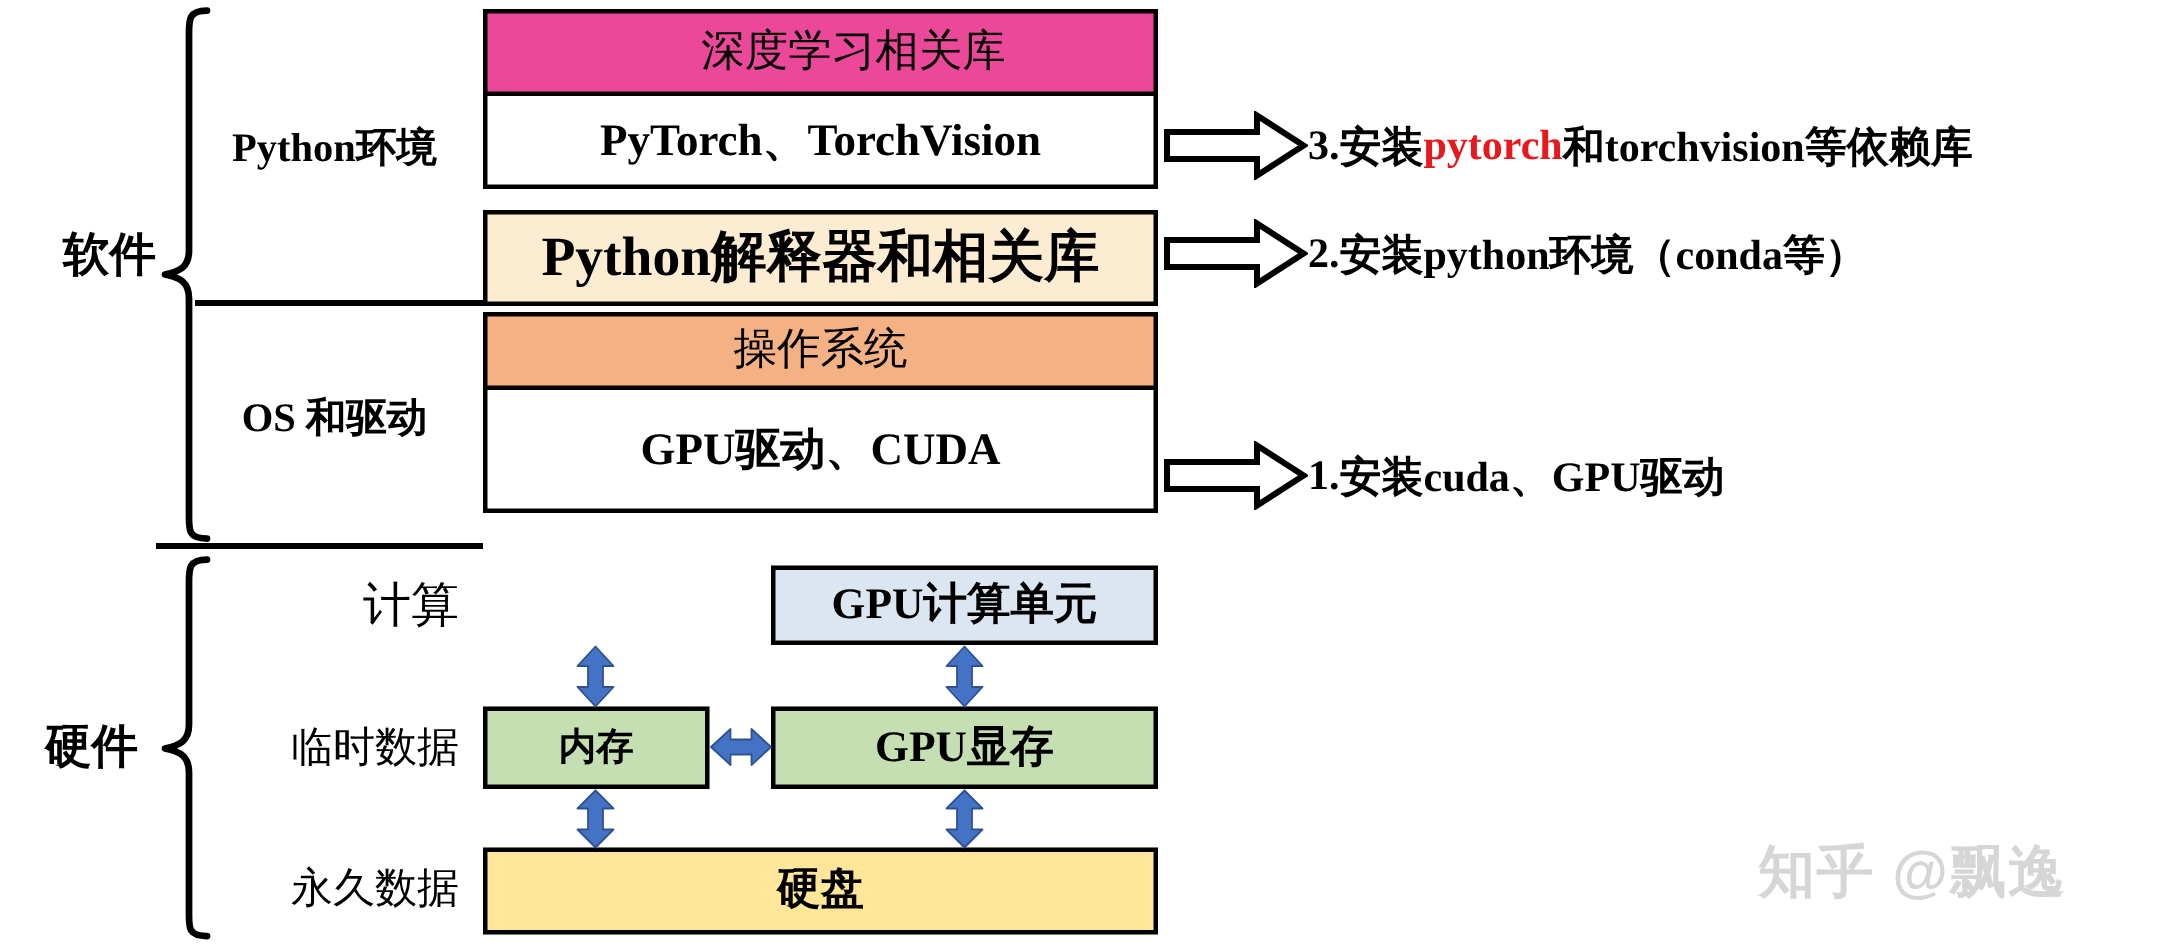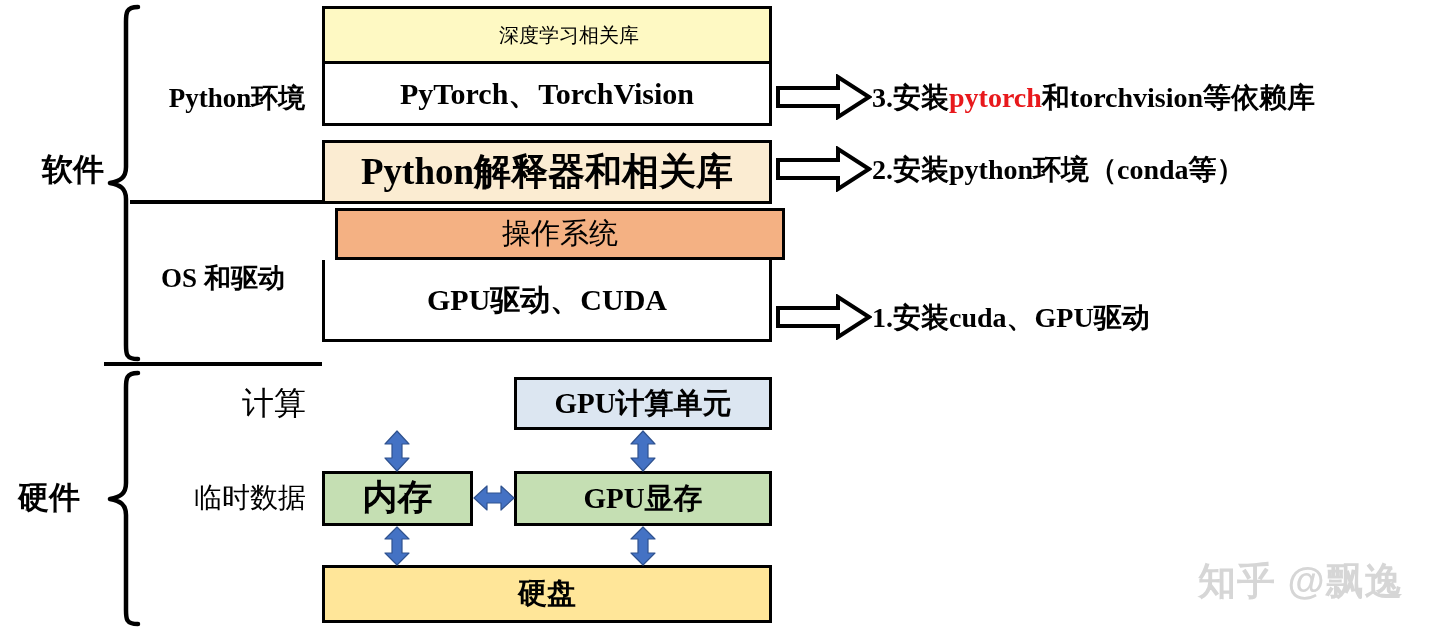--- a/index.html
+++ b/index.html
@@ -65,86 +65,88 @@
   .anno .hl { color:#e8191c; }
 
   
   .watermark {
     position:absolute;
     color:#d6d6d6;
     font-weight:700;
     white-space:nowrap;
     letter-spacing:1px;
     font-family:"Liberation Sans","DejaVu Sans",sans-serif;
-    margin-left:26px;
   }
   svg { display:block; }
 </style>
 </head>
 <body>
 
 <div id="stage">
 
   <svg class="abs" style="left:104px; top:4px; width:40px; height:358px;" viewBox="0 0 40 358">
     <path d="M34 3 C22 3 22 9 22 18 L22 163 C22 174 16 177 6 179 C16 181 22 184 22 195 L22 341 C22 350 22 355 34 355" fill="none" stroke="#000" stroke-width="4.5" stroke-linecap="round" stroke-linejoin="round"></path>
   </svg>
 
   <svg class="abs" style="left:104px; top:370px; width:40px; height:258px;" viewBox="0 0 40 258">
     <path d="M34 3 C22 3 22 9 22 18 L22 113 C22 124 16 127 6 129 C16 131 22 134 22 145 L22 240 C22 249 22 254 34 254" fill="none" stroke="#000" stroke-width="4.5" stroke-linecap="round" stroke-linejoin="round"></path>
   </svg>
 
   <div class="grouplabel" style="left:18px; top:150px; width:86px; height:40px; font-size:31px; justify-content:flex-end;">
     <span>软件</span>
   </div>
-  <div class="grouplabel" style="left:18px; top:478px; width:86px; height:40px; font-size:31px; justify-content:flex-start;">
+  <div class="grouplabel" style="left:18px; top:478px; width:86px; height:40px; font-size:31px; justify-content:center;">
     <span>硬件</span>
   </div>
 
-  <div class="sidelabel" style="left:144px; top:78px; width:186px; height:40px; font-size:27px; font-weight:700; justify-content:center;">
+  <div class="sidelabel" style="left:130px; top:78px; width:186px; height:40px; font-size:27px; font-weight:700; justify-content:center;">
     <span>Python环境</span>
   </div>
   <div class="sidelabel" style="left:130px; top:258px; width:186px; height:40px; font-size:27px; font-weight:700; justify-content:center;">
     <span>OS 和驱动</span>
   </div>
 
   <div class="rule" style="left:130px; top:200px; width:192px; height:4px;"></div>
   <div class="rule" style="left:104px; top:362px; width:218px; height:4px;"></div>
 
-  <div class="box cjk" style="left:322px; top:6px; width:450px; height:58px; background:#fef9c3; font-size:20px; border-bottom-width:3px;padding-left:44px;">
+  <div class="box cjk" style="left:322px; top:6px; width:450px; height:58px; background:#ec4899; font-size:29px; border-bottom-width:3px;padding-left:44px;">
     <span>深度学习相关库</span>
   </div>
 
   <div class="box" style="left:322px; top:64px; width:450px; height:62px; background:#ffffff; font-size:30px; border-top-width:0;">
     <span>PyTorch、TorchVision</span>
   </div>
 
   <div class="box" style="left:322px; top:140px; width:450px; height:64px; background:#fbecd2; font-size:37px;align-items:center;">
     <span>Python解释器和相关库</span>
   </div>
 
-  <div class="box cjk" style="left:322px; top:208px; width:450px; height:52px; background:#f4b183; font-size:29px; border-bottom-width:3px;margin-left:13px;">
+  <div class="box cjk" style="left:322px; top:208px; width:450px; height:52px; background:#f4b183; font-size:29px; border-bottom-width:3px;">
     <span>操作系统</span>
   </div>
 
   <div class="box" style="left:322px; top:260px; width:450px; height:82px; background:#ffffff; font-size:30px; border-top-width:0;">
     <span>GPU驱动、CUDA</span>
   </div>
 
   <div class="rowlabel" style="left:120px; top:382px; width:186px; height:44px; font-size:32px;">
     <span>计算</span>
   </div>
   <div class="rowlabel" style="left:120px; top:476px; width:186px; height:44px; font-size:28px;">
     <span>临时数据</span>
   </div>
+  <div class="rowlabel" style="left:120px; top:570px; width:186px; height:44px; font-size:28px;">
+    <span>永久数据</span>
+  </div>
 
   <div class="box" style="left:514px; top:377px; width:258px; height:53px; background:#dce6f1; font-size:29px;">
     <span>GPU计算单元</span>
   </div>
 
-  <div class="box" style="left:322px; top:471px; width:151px; height:55px; background:#c5dfb3; font-size:35px;">
+  <div class="box" style="left:322px; top:471px; width:151px; height:55px; background:#c5dfb3; font-size:25px;">
     <span>内存</span>
   </div>
   <div class="box" style="left:514px; top:471px; width:258px; height:55px; background:#c5dfb3; font-size:29px;">
     <span>GPU显存</span>
   </div>
 
   <div class="box" style="left:322px; top:565px; width:450px; height:58px; background:#ffe699; font-size:29px;">
     <span>硬盘</span>
   </div>
 

